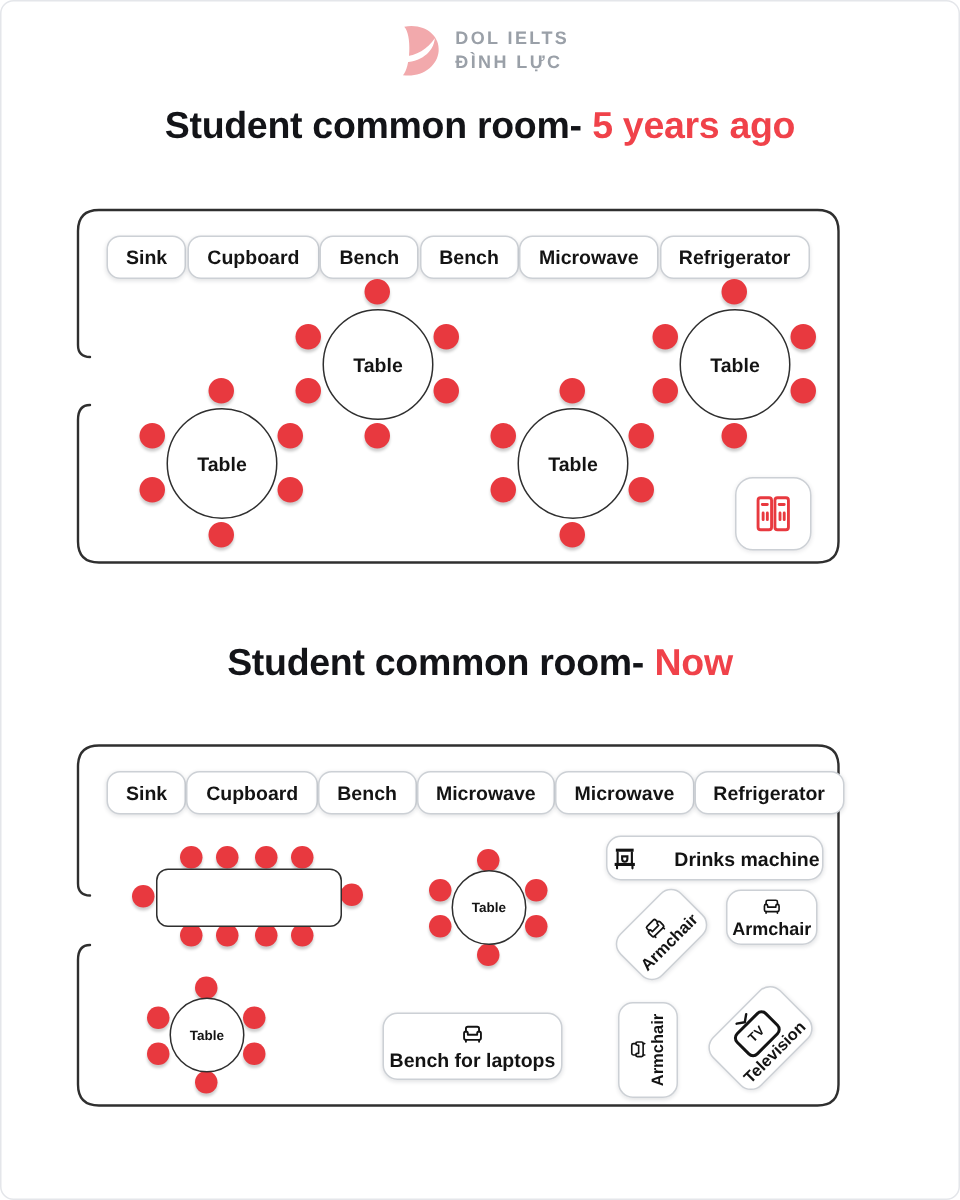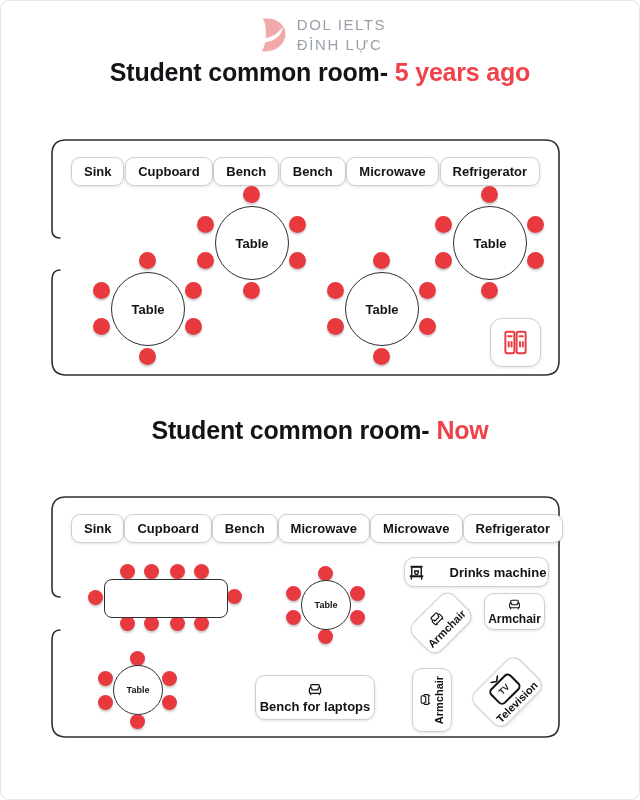--- a/index.html
+++ b/index.html
@@ -4,25 +4,25 @@
 <style>
   html,body{margin:0;padding:0;background:#fff;}
   #canvas{
     position:relative;width:640px;height:800px;margin:0 auto;background:#fff;
     font-family:"Liberation Sans","DejaVu Sans",sans-serif;color:#141414;overflow:hidden;
   }
   .frame{position:absolute;inset:0;border:1px solid #e4e6ea;border-radius:9px;pointer-events:none;}
 
   
   .logo-row{position:absolute;top:15px;left:0;right:0;display:flex;justify-content:center;align-items:center;gap:9px;}
-  .logo-text{color:var(--logo-gray,#9aa0a8);font-size:15px;font-weight:400;letter-spacing:1.6px;line-height:1.3;}
+  .logo-text{color:var(--logo-gray,#9aa0a8);font-size:12px;font-weight:700;letter-spacing:1.6px;line-height:1.3;}
 
   .sec-title{position:absolute;left:0;right:0;text-align:center;font-size:25px;font-weight:800;letter-spacing:-.2px;color:#131418;}
   .sec-title .accent{color:var(--accent-red,#f0424a);margin-left:7px;}
-  .t1{top:58px;} .t2{top:416px;}
+  .t1{top:70px;} .t2{top:428px;}
 
   
   .plan{position:absolute;left:52px;width:507px;}
   .p1{top:140px;height:235px;} .p2{top:497px;height:240px;}
   .outline{position:absolute;left:0;top:0;overflow:visible;}
   .outline path{fill:none;stroke:var(--outline-dark,#2f2f2f);stroke-width:1.6;stroke-linecap:round;}
 
   .labels-row{position:absolute;left:0;right:0;top:17px;display:flex;justify-content:space-between;padding:0 19px;box-sizing:border-box;}
   .wall-label{
     background:#fff;border:1px solid var(--box-border,#ccd0d5);border-radius:9px;

